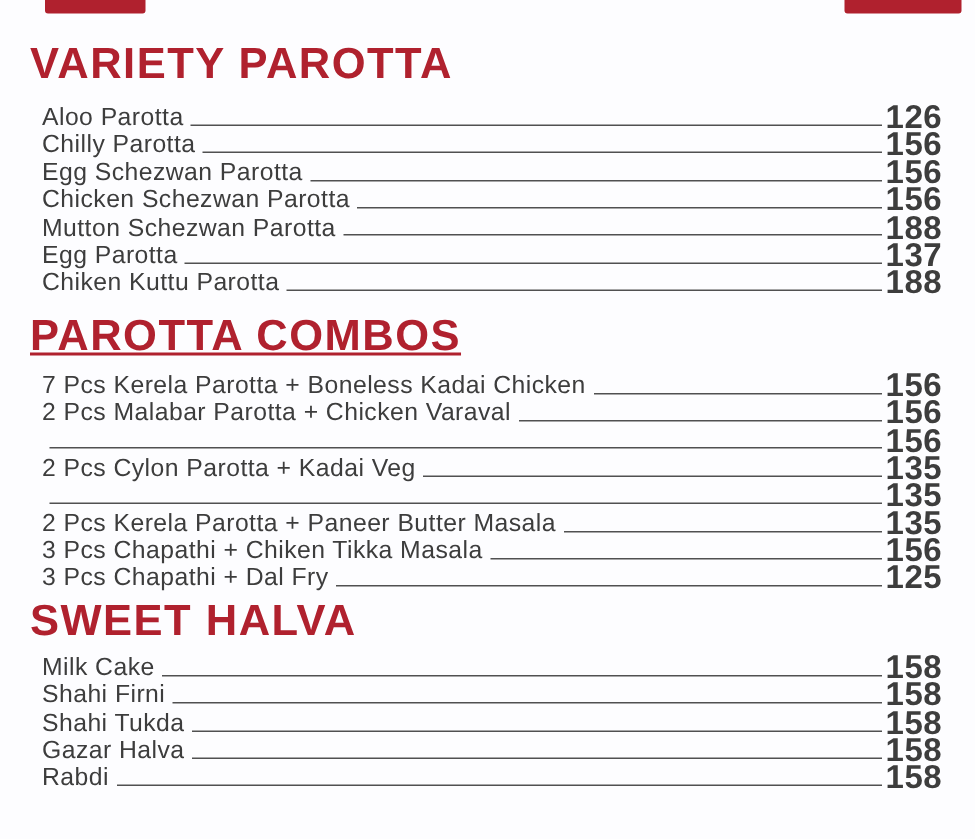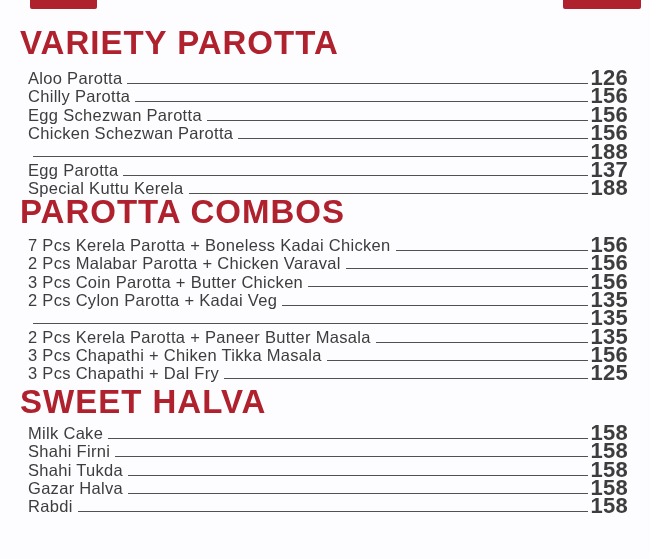--- a/index.html
+++ b/index.html
@@ -20,28 +20,28 @@
     position:absolute;top:0;height:9px;background:var(--accent);
     border-radius:0 0 2px 2px;
   }
   .decor-bar.left{left:30px;width:67px;}
   .decor-bar.right{left:563px;width:78px;}
   .menu{
     padding:0 22px 0 20px;
   }
   .section-title{
     color:var(--accent);
-    font-size:33px;
+    font-size:29px;
     font-weight:700;
     letter-spacing:1px;
     line-height:26px;
     white-space:nowrap;
   }
   .section:nth-child(1) .section-title{margin-top:30px;}
-  .section:nth-child(2) .section-title{margin-top:1px;}
+  .section:nth-child(2) .section-title{margin-top:13px;text-decoration:underline;}
   .section:nth-child(3) .section-title{margin-top:6px;}
   .items{
     list-style:none;
     padding-left:8px;
   }
   .section:nth-child(1) .items{margin-top:13px;}
   .section:nth-child(2) .items{margin-top:11px;}
   .section:nth-child(3) .items{margin-top:9px;}
   .item-row{
     display:flex;
@@ -100,32 +100,33 @@
     <span class="item-price">156</span>
   </li>
 
   <li class="item-row">
     <span class="item-name">Chicken Schezwan Parotta</span>
     <span class="leader"></span>
     <span class="item-price">156</span>
   </li>
 
   <li class="item-row">
+    <span class="item-name">Mutton Schezwan Parotta</span>
     <span class="leader"></span>
     <span class="item-price">188</span>
   </li>
 
   <li class="item-row">
     <span class="item-name">Egg Parotta</span>
     <span class="leader"></span>
     <span class="item-price">137</span>
   </li>
 
   <li class="item-row">
-    <span class="item-name">Special Kuttu Kerela</span>
+    <span class="item-name">Chiken Kuttu Parotta</span>
     <span class="leader"></span>
     <span class="item-price">188</span>
   </li>
 </ul>
   </div>
 
   <div class="section">
     <h2 class="section-title">PAROTTA COMBOS</h2>
     <ul class="items">
   <li class="item-row">
@@ -134,21 +135,20 @@
     <span class="item-price">156</span>
   </li>
 
   <li class="item-row">
     <span class="item-name">2 Pcs Malabar Parotta + Chicken Varaval</span>
     <span class="leader"></span>
     <span class="item-price">156</span>
   </li>
 
   <li class="item-row">
-    <span class="item-name">3 Pcs Coin Parotta + Butter Chicken</span>
     <span class="leader"></span>
     <span class="item-price">156</span>
   </li>
 
   <li class="item-row">
     <span class="item-name">2 Pcs Cylon Parotta + Kadai Veg</span>
     <span class="leader"></span>
     <span class="item-price">135</span>
   </li>
 

